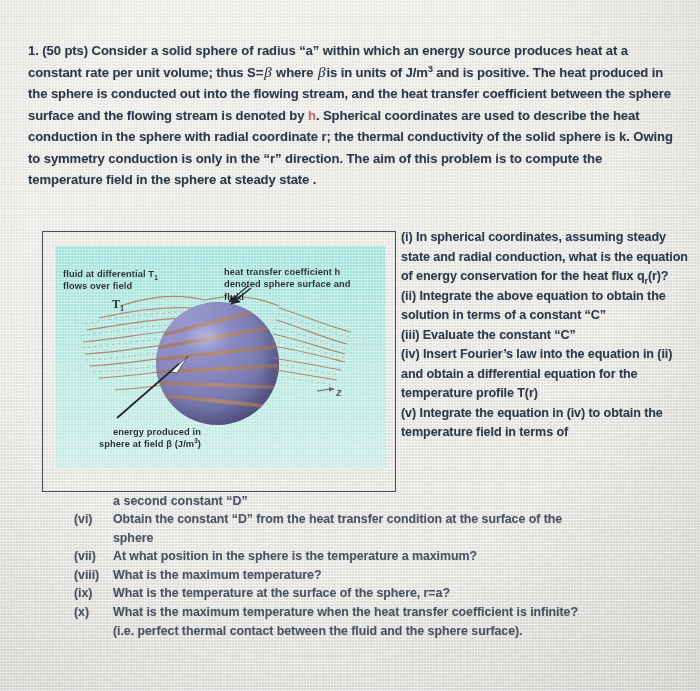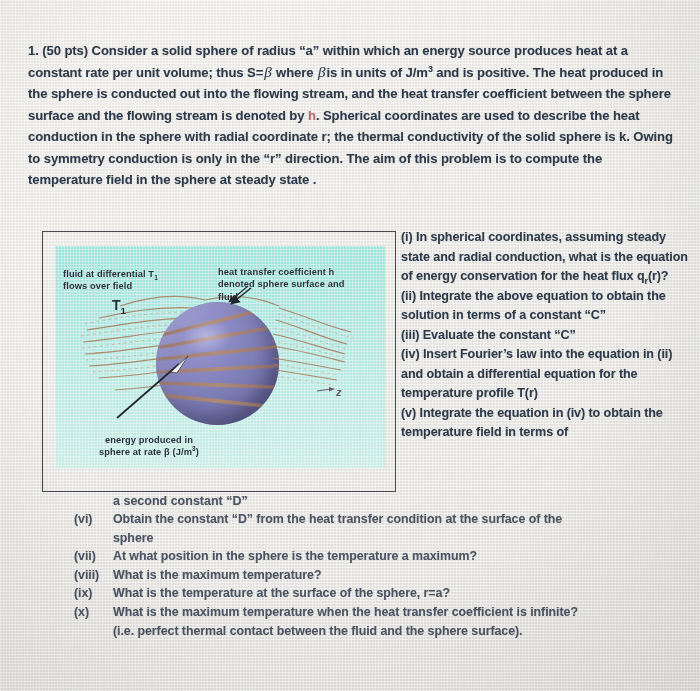--- a/index.html
+++ b/index.html
@@ -94,29 +94,30 @@
     position: absolute;
     color: #27303c;
     font-size: 9.3px;
     font-weight: 700;
     line-height: 12.4px;
     letter-spacing: 0.1px;
     z-index: 6;
     text-shadow: 0 0 1px rgba(255,255,255,0.5);
   }
   #lbl-fluid { left: 8px; top: 22px; }
-  #lbl-htc   { left: 163px; top: 20px; width: 150px; }
-  #lbl-energy{ left: 44px; top: 188px; text-align: center; }
+  #lbl-htc   { left: 169px; top: 20px; width: 150px; }
+  #lbl-energy{ left: 44px; top: 180px; text-align: right; }
   #lbl-T1 {
     position: absolute;
     left: 57px; top: 51px;
     color: #27303c;
-    font-size: 14px;
+    font-size: 12px;
     font-weight: 700;
     z-index: 6;
+    font-family: Liberation Serif, serif;
   }
   #lbl-z {
     position: absolute;
     left: 281px; top: 140px;
     color: #6a5a72;
     font-size: 11px;
     font-weight: 700;
     font-style: italic;
     z-index: 6;
   }
@@ -294,21 +295,21 @@
   <div id="lbl-T1"><span>T</span><sub class="sm">1</sub></div>
 
   <div class="fig-label" id="lbl-htc">
     <span>heat transfer coefficient h</span><br>
     <span>denoted sphere surface and</span><br>
     <span>fluid</span>
   </div>
 
   <div class="fig-label" id="lbl-energy">
     <span>energy produced in</span><br>
-    <span>sphere at rate β (J/m</span><sup class="sm">3</sup><span>)</span>
+    <span>sphere at field β (J/m</span><sup class="sm">3</sup><span>)</span>
   </div>
 
   <div id="lbl-z">z</div>
 </div>
 
 <div id="right-col">
   <p class="item"><span>(i)  In spherical coordinates, assuming steady state and radial conduction, what is the equation of energy conservation for the heat flux q</span><sub class="sm">r</sub><span>(r)?</span></p>
   <p class="item">(ii)  Integrate the above equation to obtain the solution in terms of a constant “C”</p>
   <p class="item">(iii) Evaluate the constant “C”</p>
   <p class="item">(iv) Insert Fourier’s law into the equation in (ii) and obtain a differential equation for the temperature profile T(r)</p>

